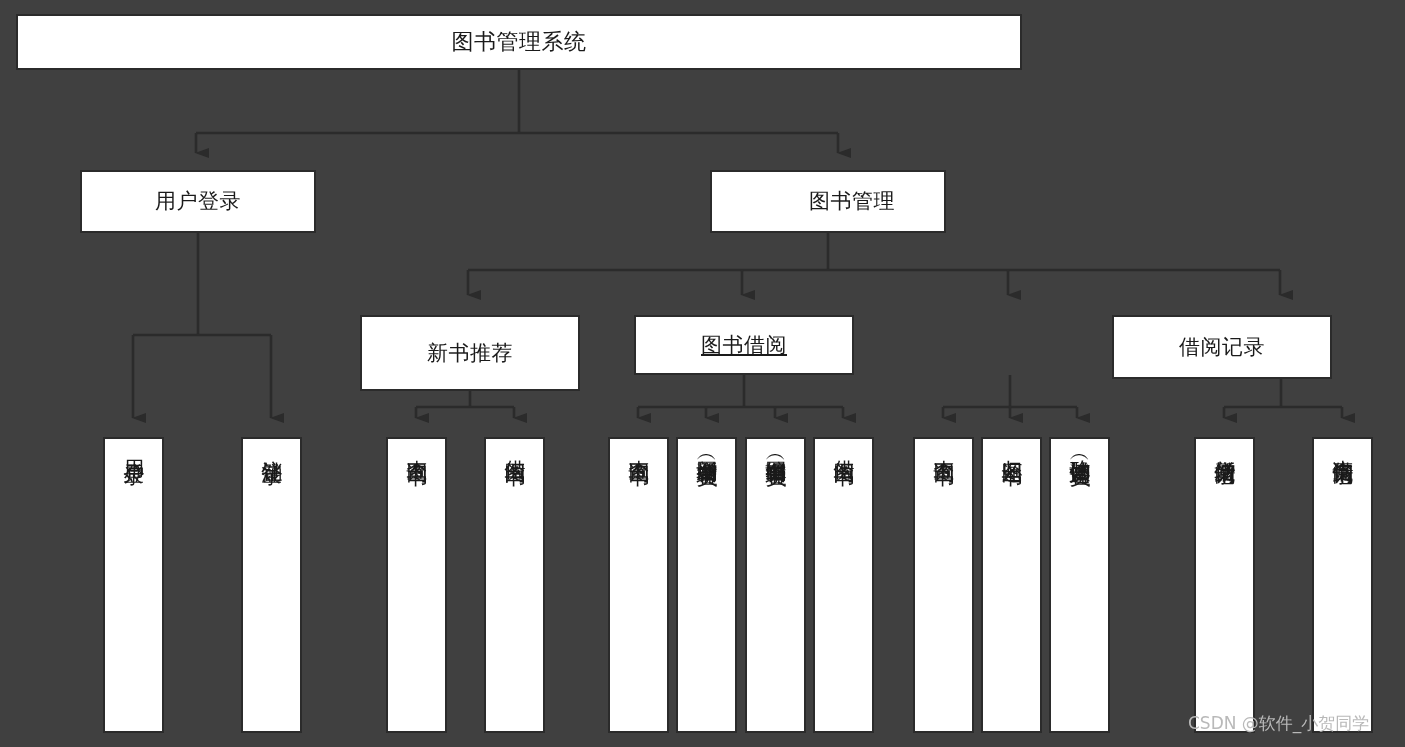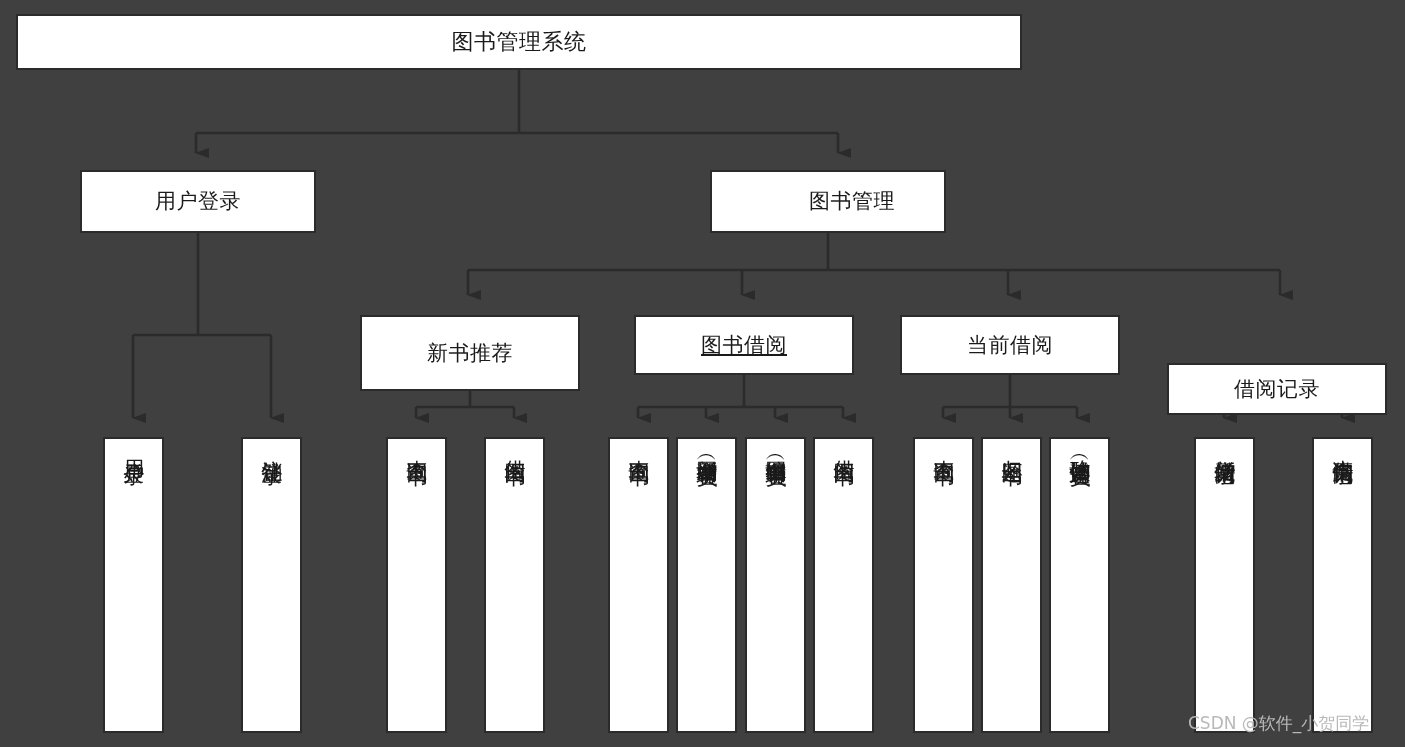--- a/index.html
+++ b/index.html
@@ -148,25 +148,22 @@
   </div>
 
   <div class="node horiz" style="left:360px; top:315px; width:220px; height:76px;">
     <span class="label">新书推荐</span>
   </div>
 
   <div class="node horiz" style="left:634px; top:315px; width:220px; height:60px;text-decoration:underline;">
     <span class="label">图书借阅</span>
   </div>
 
-  <div class="node horiz" style="left:900px; top:315px; width:220px; height:60px;">
-    <span class="label">当前借阅</span>
-  </div>
-
-  <div class="node horiz" style="left:1167px; top:315px; width:220px; height:52px;margin-top:48px;">
+
+  <div class="node horiz" style="left:1112px; top:315px; width:220px; height:64px;">
     <span class="label">借阅记录</span>
   </div>
 
   <div class="node vert" style="left:103px; top:437px; width:61px; height:296px;">
     <span class="label">用户登录</span>
   </div>
 
   <div class="node vert" style="left:241px; top:437px; width:61px; height:296px;">
     <span class="label">注销登录</span>
   </div>

